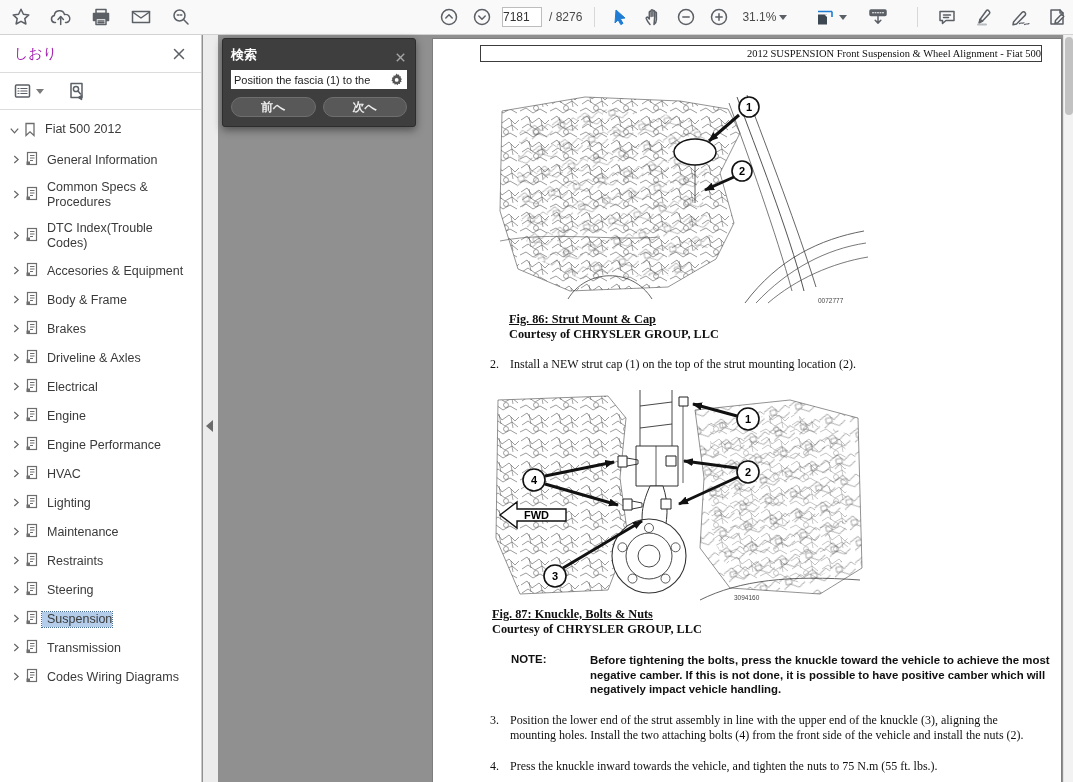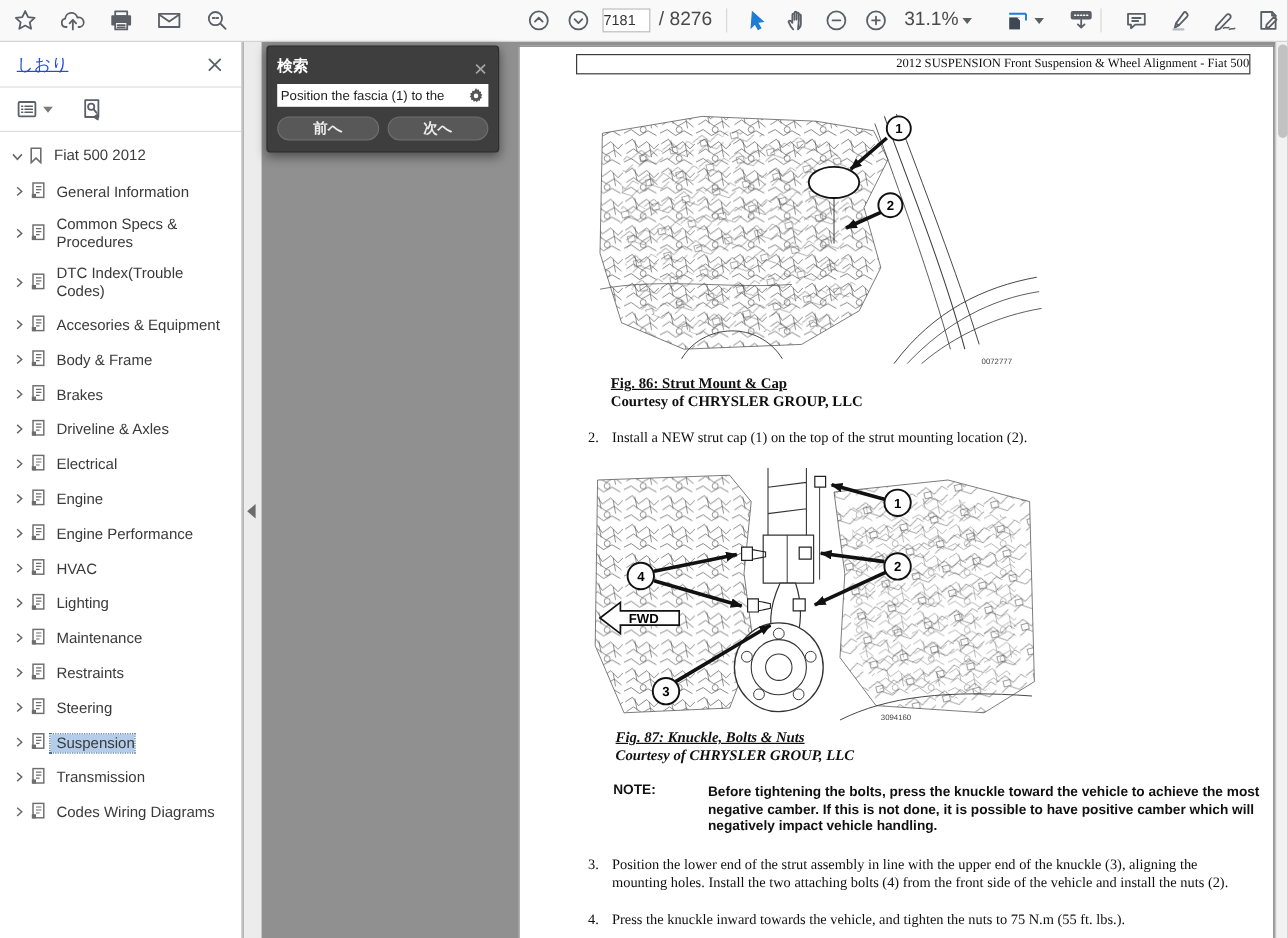--- a/index.html
+++ b/index.html
@@ -7,27 +7,27 @@
   
   #toolbar { position:absolute; left:0; top:0; width:1073px; height:35px; background:#f9f9f9; border-bottom:1px solid #d2d2d2; z-index:30; }
   .tb-group { position:absolute; top:0; height:34px; display:flex; align-items:center; }
   #tb-left { left:8px; gap:14px; }
   #tb-center { left:436px; gap:7px; }
   #tb-right { right:2px; gap:11px; }
   .icon-btn { width:26px; height:26px; display:flex; align-items:center; justify-content:center; border-radius:3px; cursor:pointer; }
   svg.ic { stroke:#5b5f66; fill:none; stroke-width:1.5; stroke-linecap:round; stroke-linejoin:round; }
   .tb-sep { width:1px; height:20px; background:#d8d8d8; margin:0 5px; }
   #page-num { width:40px; height:20px; border:1px solid #bdbdbd; background:#fff; font-size:12px; color:#333; }
-  .tb-label { font-size:16px; color:#4a4a4a; white-space:nowrap; }
+  .tb-label { font-size:12px; color:#4a4a4a; white-space:nowrap; }
   .caret { width:0; height:0; border-left:4px solid transparent; border-right:4px solid transparent; border-top:5px solid #5b5f66; margin-left:3px; }
   .zoom-box { display:flex; align-items:center; cursor:pointer; padding:2px 3px; }
   
   #sidebar { position:absolute; left:0; top:35px; bottom:0; width:202px; background:#fff; border-right:1px solid #c8c8c8; z-index:10; }
   #sb-header { height:38px; display:flex; align-items:center; padding:0 14px; justify-content:space-between; border-bottom:1px solid #dcdcdc; }
-  #sb-title { font-size:14px; color:#1d4ed8;text-decoration:underline; }
+  #sb-title { font-size:14px; color:#a21caf; }
   #sb-tools { height:37px; display:flex; align-items:center; gap:20px; padding:0 13px; border-bottom:1px solid #dcdcdc; }
   #bm-tree { padding-top:7px; font-size:12.5px; color:#3a3a3a; }
   .bm-row { display:flex; align-items:flex-start; padding:5px 4px 6px 8px; cursor:pointer; }
   .bm-row.child { padding-left:10px;align-items:center; }
   .bm-chev { width:15px; flex:0 0 15px; padding-top:2px; }
   .bm-ic { width:17px; flex:0 0 17px; padding-top:0; }
   .bm-label { padding-left:5px; line-height:15px; max-width:148px; }
   .bm-label.selected { background:#b3cdea; outline:1px dotted #4a6f96; }
   
   #splitter { position:absolute; left:203px; top:35px; bottom:0; width:15px; background:#ececec; z-index:9; }
@@ -607,21 +607,21 @@
 
       <line x1="73" y1="180" x2="152" y2="133" stroke="#111" stroke-width="3" marker-end="url(#ah87)"></line>
       <circle cx="65" cy="188" r="11" fill="#fff" stroke="#111" stroke-width="1.6"></circle>
       <text class="callout-num" x="65" y="192" text-anchor="middle">3</text>
 
       <polygon points="10,127 27,114 27,121 76,121 76,133 27,133 27,140" fill="#fff" stroke="#111" stroke-width="1.4"></polygon>
       <text class="fwd-text" x="34" y="131">FWD</text>
       <text class="figid" x="244" y="212">3094160</text>
     </svg>
 
-    <div class="abs fig-caption" style="left:80px; top:568px;font-style:italic;">
+    <div class="abs fig-caption" style="left:59px; top:568px;">
       <div class="cap1">Fig. 87: Knuckle, Bolts &amp; Nuts</div>
       <div>Courtesy of CHRYSLER GROUP, LLC</div>
     </div>
 
     <div class="abs" id="note-label">NOTE:</div>
     <div class="abs" id="note-text">Before tightening the bolts, press the knuckle toward the vehicle to achieve the most negative camber. If this is not done, it is possible to have positive camber which will negatively impact vehicle handling.</div>
 
     <div class="abs step" style="left:57px; top:674px; width:550px;">
       <span class="num">3.</span>
       <div>Position the lower end of the strut assembly in line with the upper end of the knuckle (3), aligning the mounting holes. Install the two attaching bolts (4) from the front side of the vehicle and install the nuts (2).</div>

